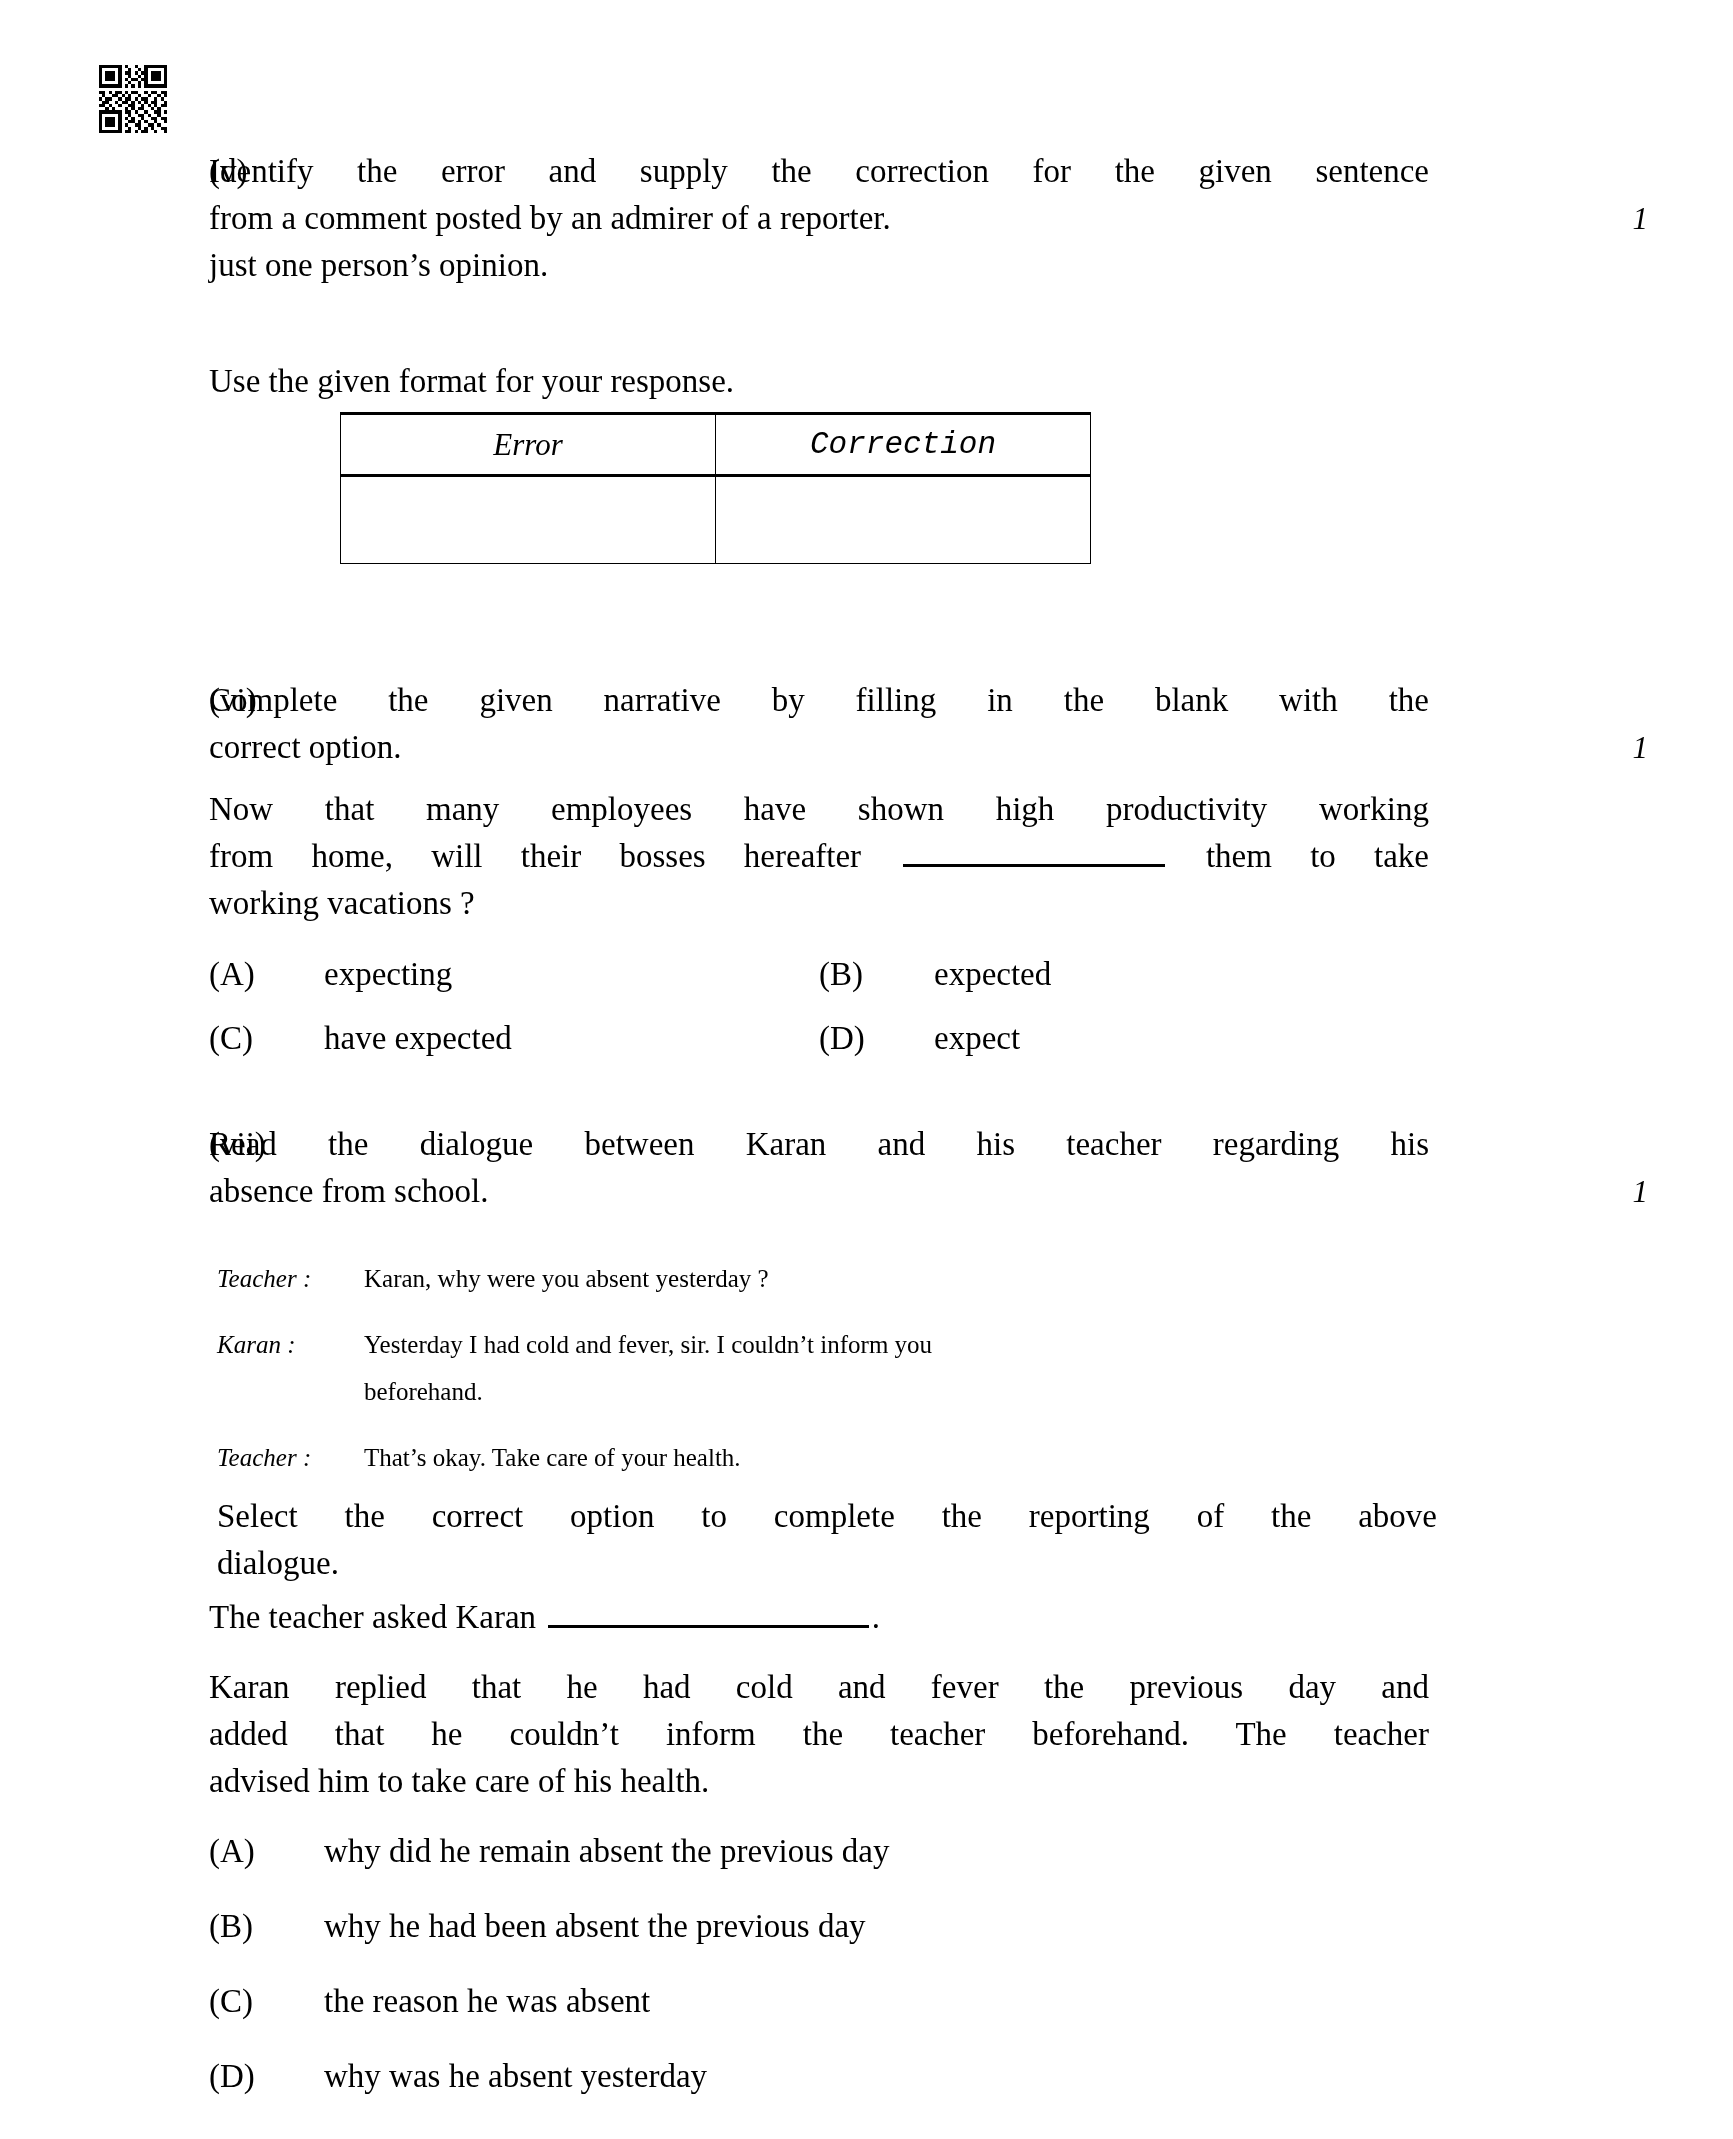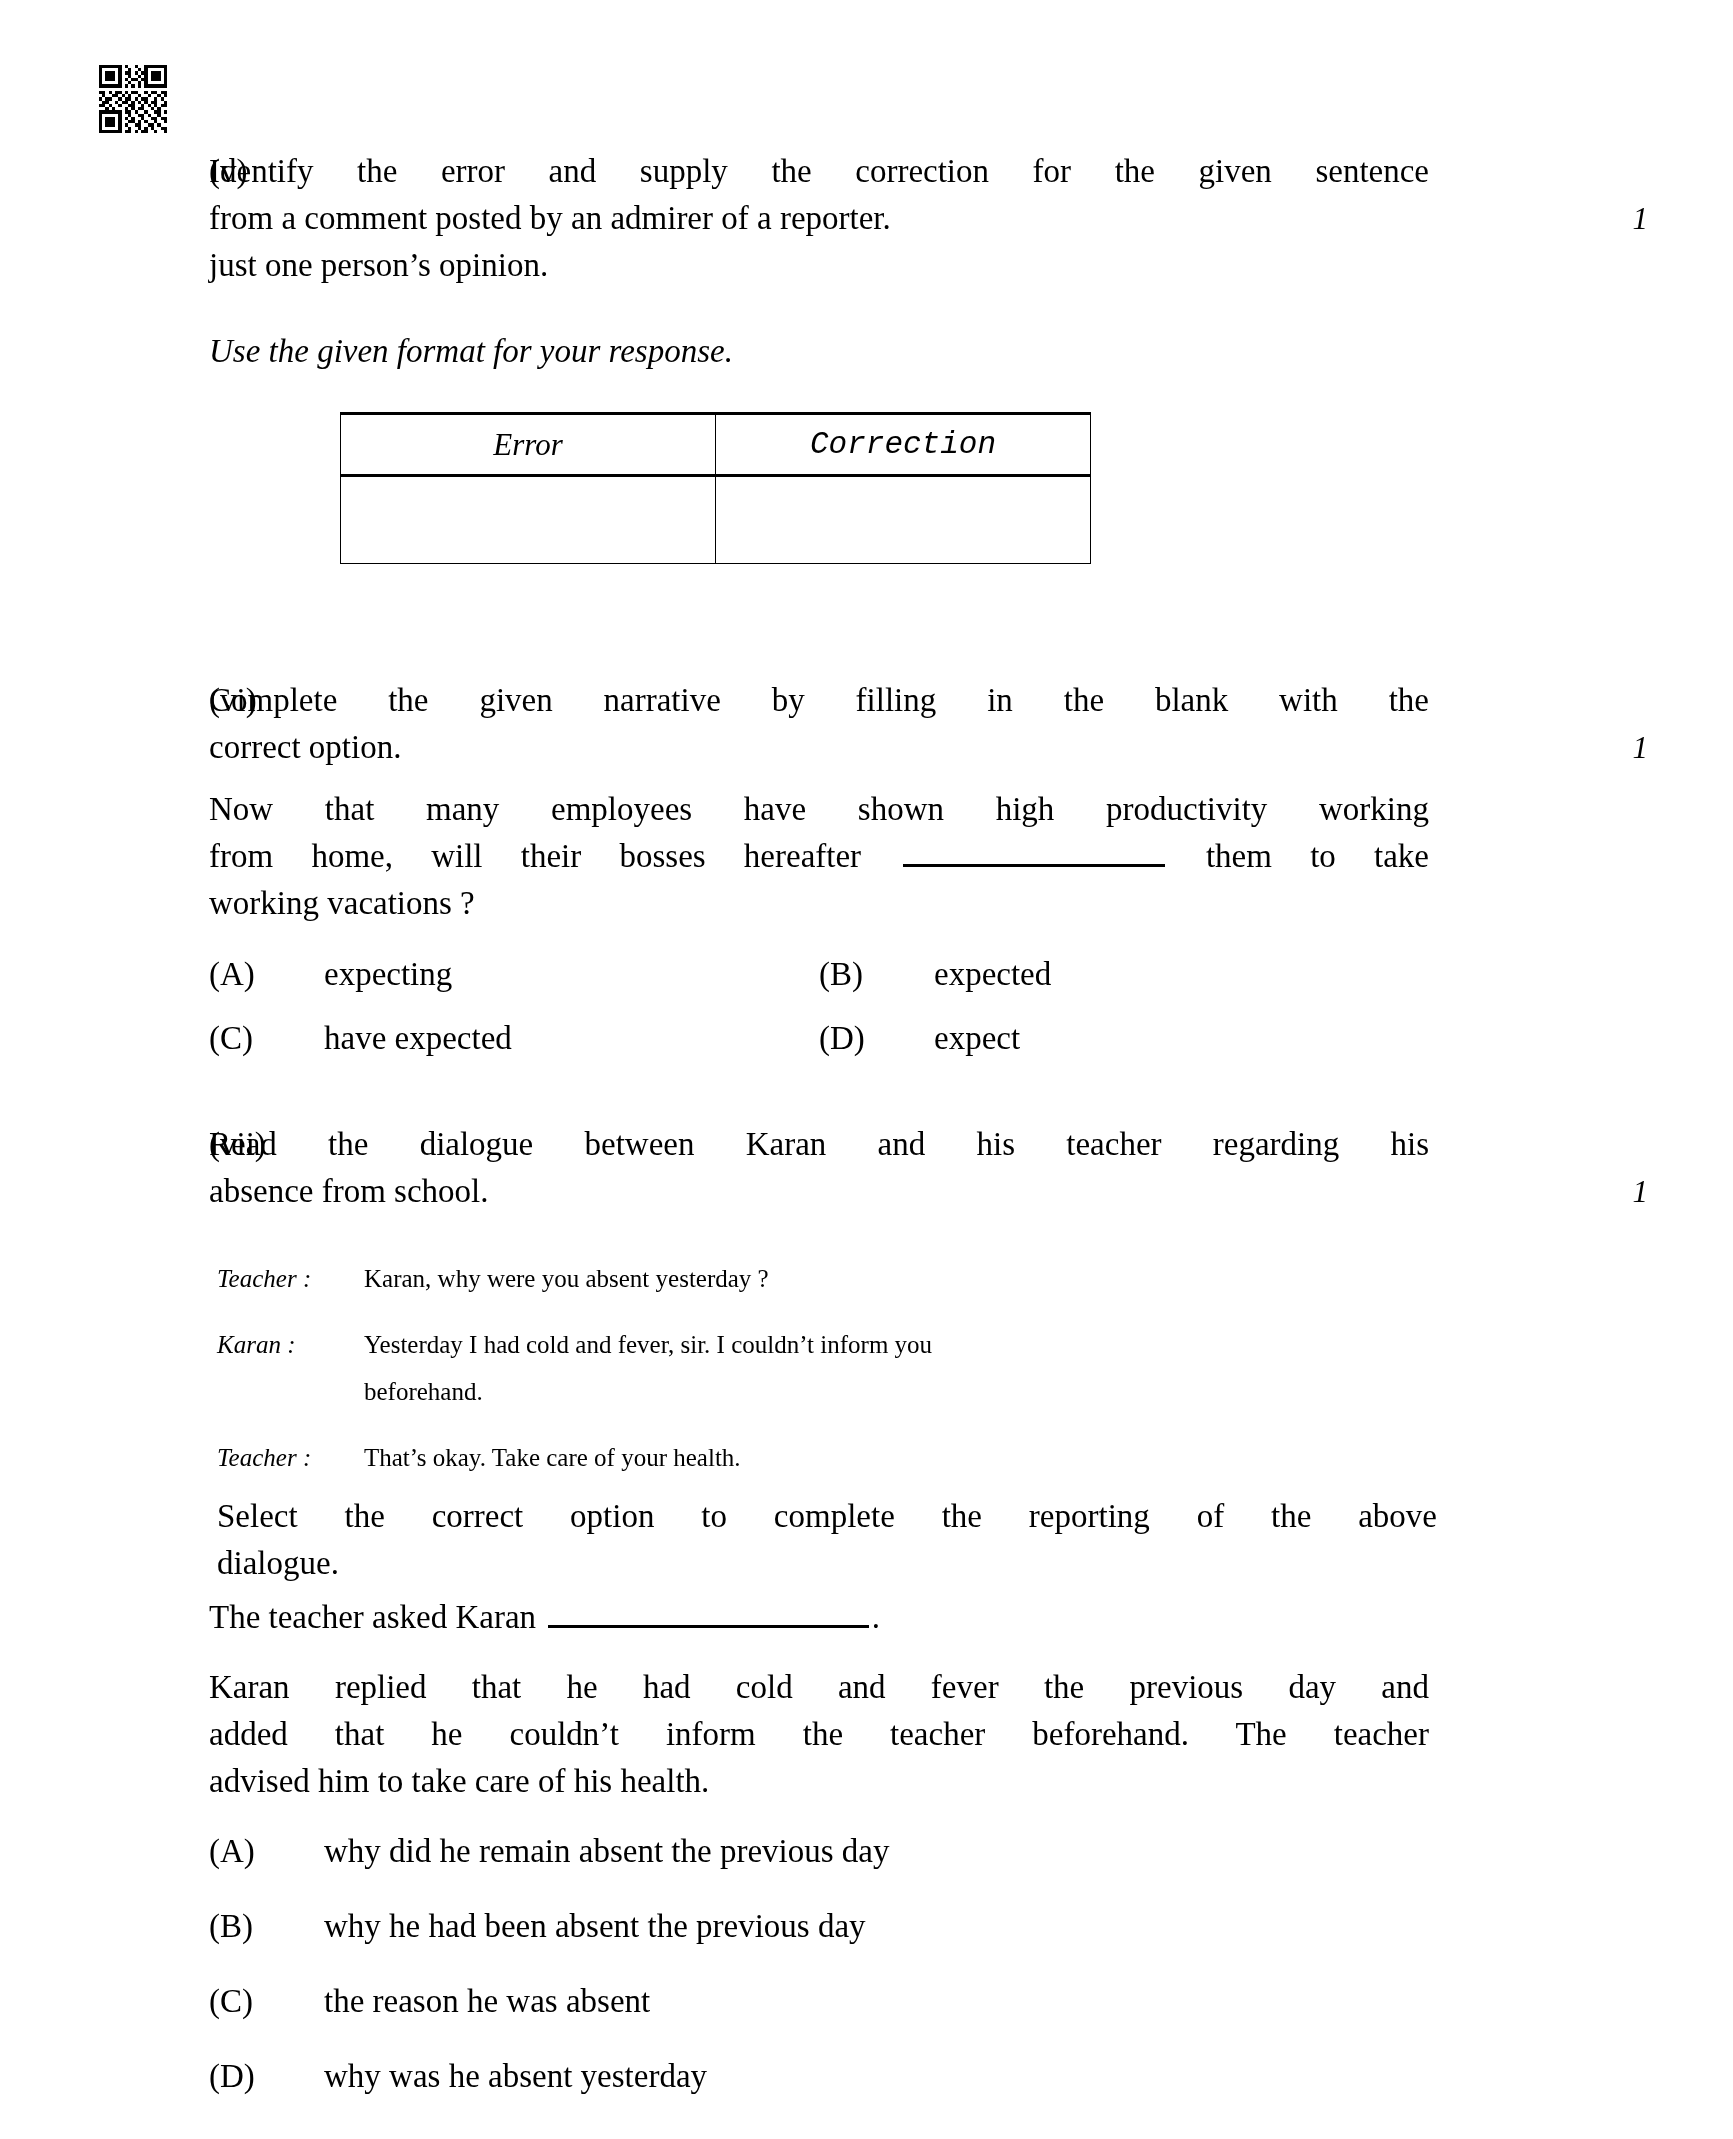--- a/index.html
+++ b/index.html
@@ -309,21 +309,21 @@
 
   <div class="q-block" style="top: 242px;">
     <div class="q-row">
       <div class="q-num"></div>
       <div class="q-body">
         <span class="ln">just one person’s opinion.</span>
       </div>
     </div>
   </div>
 
-  <div class="q-block" style="top: 328px; font-style: italic;">
+  <div class="q-block" style="top: 358px;">
     <div class="q-row">
       <div class="q-num"></div>
       <div class="q-body">
         <span class="ln">Use the given format for your response.</span>
       </div>
     </div>
   </div>
 
   <table class="ec-table">
     <tbody>

